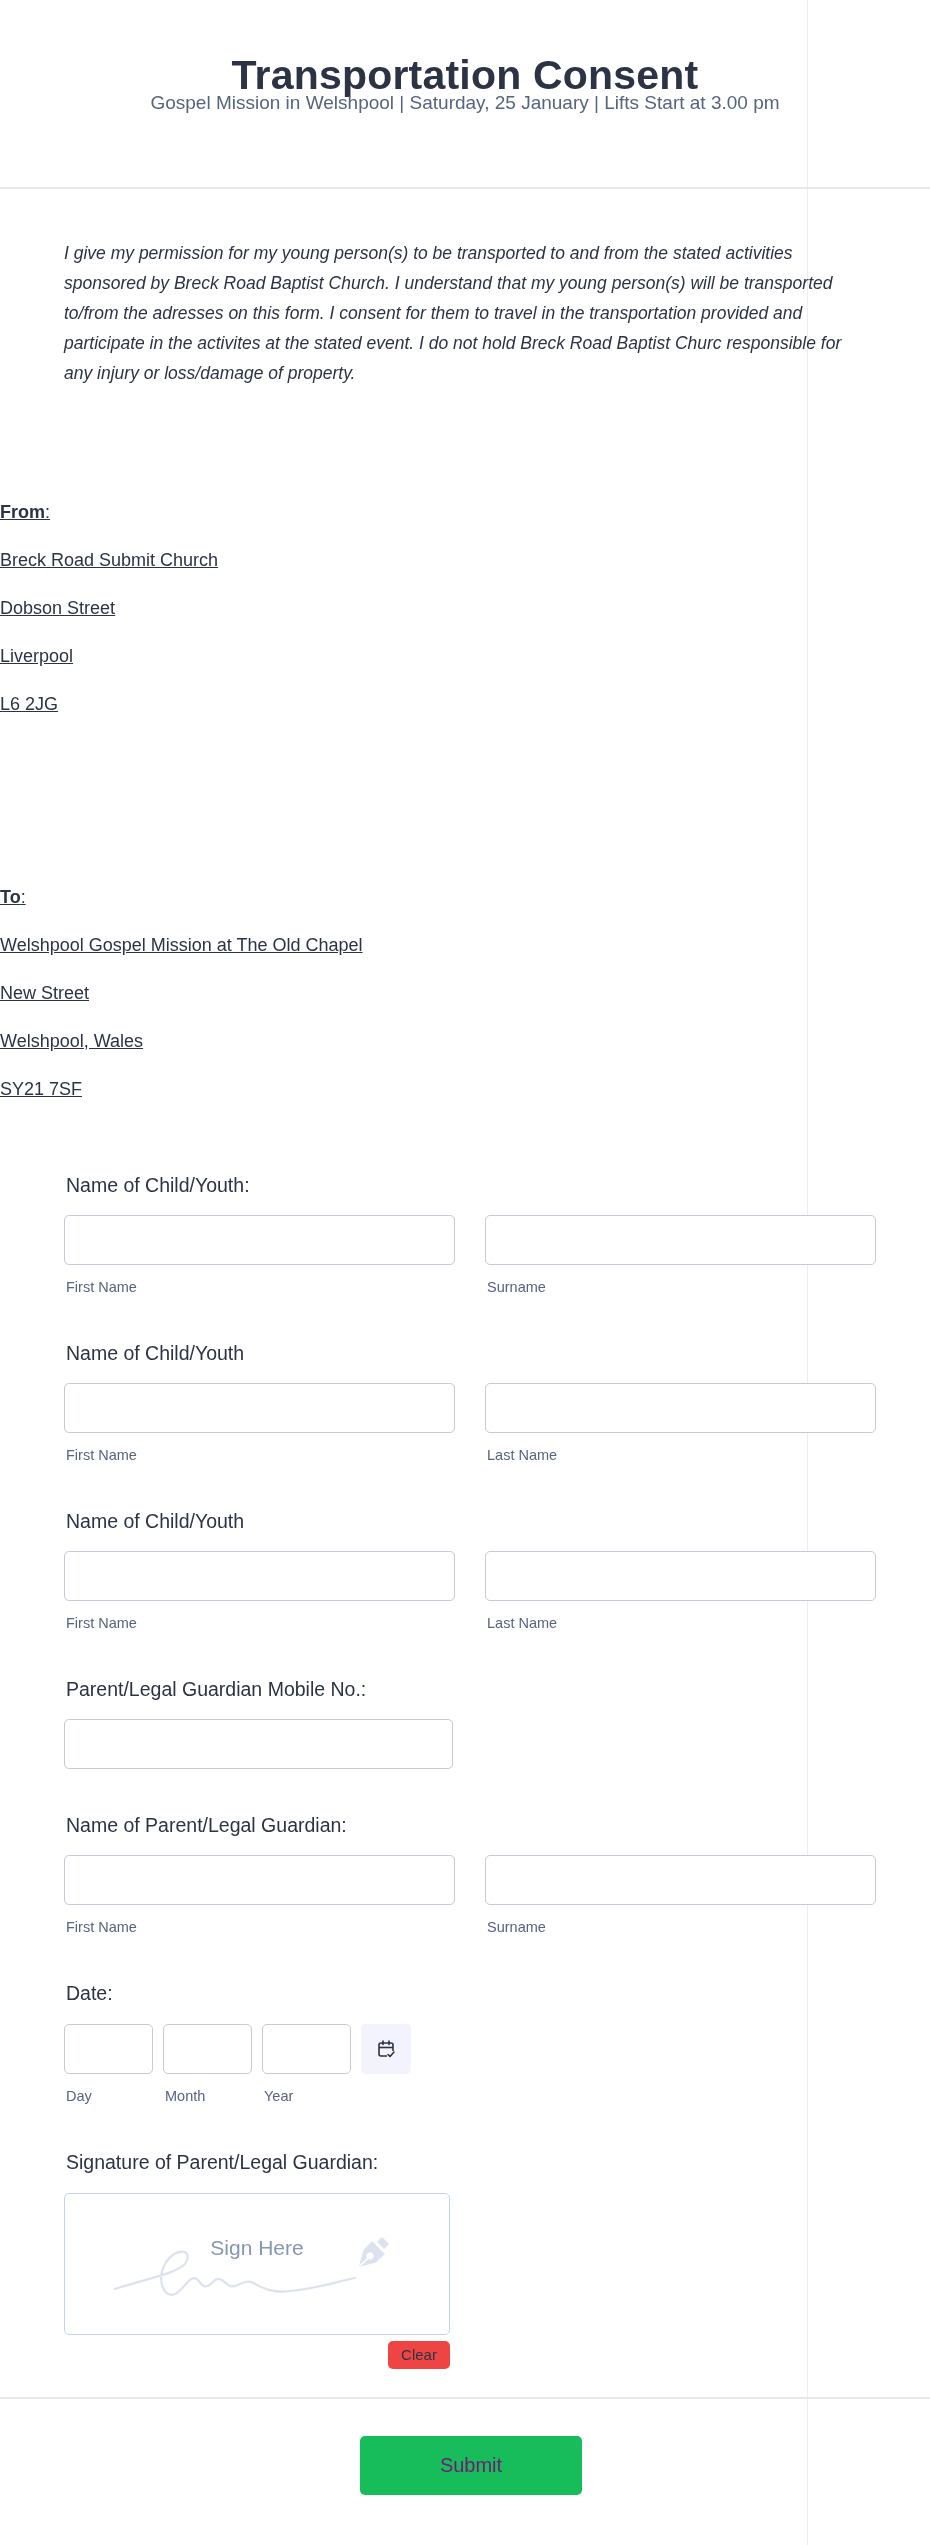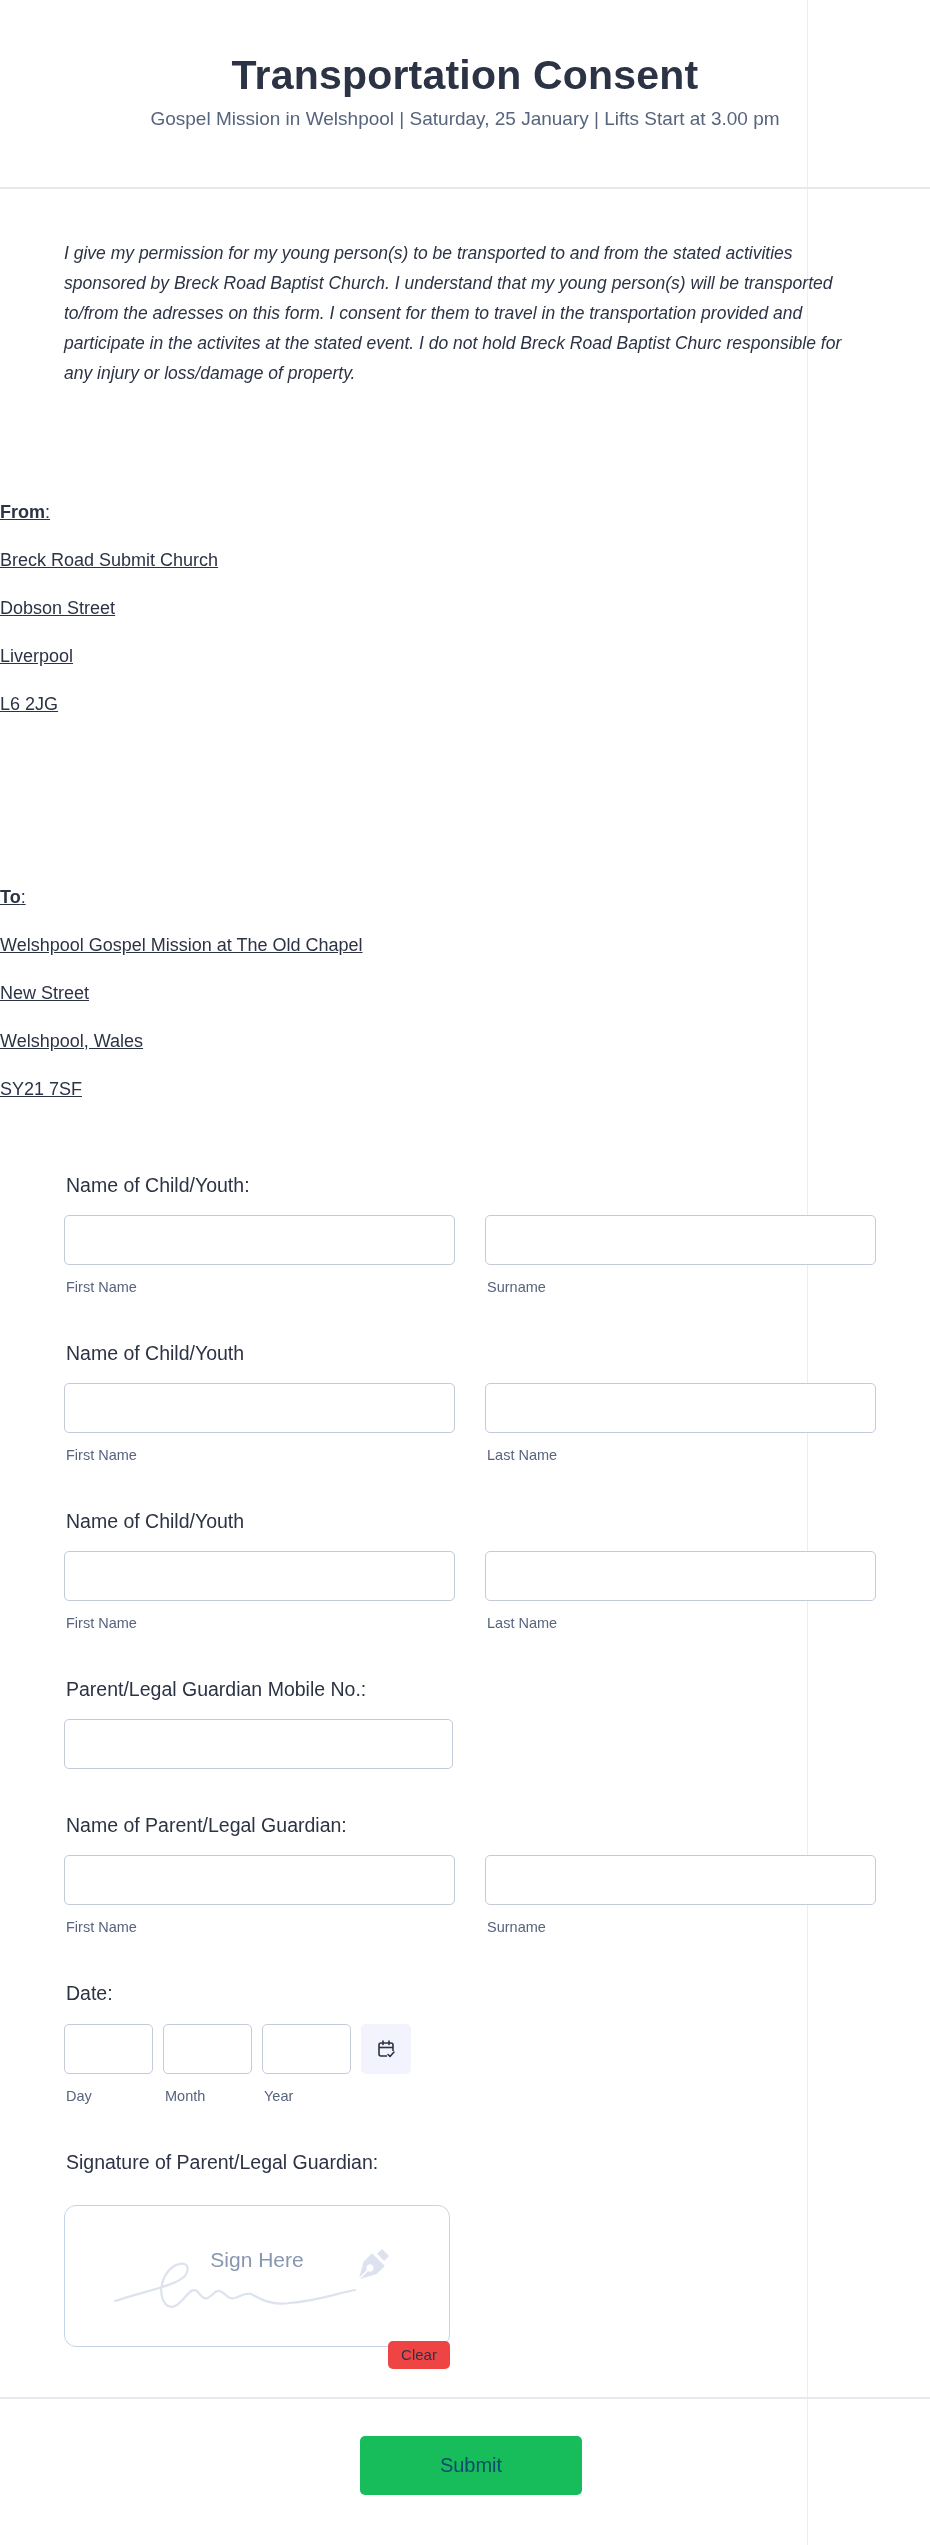--- a/index.html
+++ b/index.html
@@ -12,21 +12,21 @@
     overflow: hidden;
   }
   .page { position: relative; width: 808px; height: 2545px; border-right: 1px solid #eceef4; }
   .abs { position: absolute; }
 
   .header-title {
     left: 0; width: 930px; top: 52px; text-align: center;
     font-size: 41px; font-weight: 700; color: #2c3345; letter-spacing: 0.2px;
   }
   .header-subtitle {
-    left: 0; width: 930px; top: 108px; text-align: center;
+    left: 0; width: 930px; top: 92px; text-align: center;
     font-size: 19px; color: #57647e;
   }
   .divider { left: 0; width: 930px; height: 2px; background: #e7e9ef; }
 
   .consent-text {
     left: 64px; width: 800px; top: 238px;
     font-size: 17.5px; line-height: 30px; font-style: italic; color: #2c3345;
   }
 
   .addr-block { left: 0; width: 930px; text-align: left; font-size: 18px; color: #2c3345; text-decoration: underline; }
@@ -39,37 +39,37 @@
   }
   .sublabel { font-size: 14.5px; color: #57647e; }
 
   .cal-btn {
     width: 50px; height: 50px; border-radius: 5px; background: #f3f3fe;
     display: flex; align-items: center; justify-content: center;
   }
 
   .sig-box {
     left: 64px; top: 2193px; width: 386px; height: 142px;
-    border: 1.5px solid #c3d4ea; border-radius: 12px; background: #fff; margin-top: 12px;
+    border: 1.5px solid #c3d4ea; border-radius: 5px; background: #fff;
   }
   .sig-placeholder {
     left: 0; width: 100%; top: 42px; text-align: center;
     font-size: 21px; color: #8797b1;
   }
   .clear-btn {
     left: 388px; top: 2341px; width: 62px; height: 28px;
     background: #ef4444; border-radius: 5px; border: none;
     font-size: 15px; color: #2c3345; text-align: center; line-height: 28px;
     font-family: "Liberation Sans", sans-serif;
   }
 
   .submit-btn {
     left: 360px; top: 2436px; width: 222px; height: 59px;
     background: #18bd5b; border-radius: 5px; border: none;
-    color: #0c4a6e; font-size: 20px; text-align: center; line-height: 59px;
+    color: #701a75; font-size: 20px; text-align: center; line-height: 59px;
     font-family: "Liberation Sans", sans-serif;
   }
 </style>
 </head>
 <body>
 
 <div class="page">
 
   <div class="abs header-title">Transportation Consent</div>
   <div class="abs header-subtitle">Gospel Mission in Welshpool | Saturday, 25 January | Lifts Start at 3.00 pm</div>

